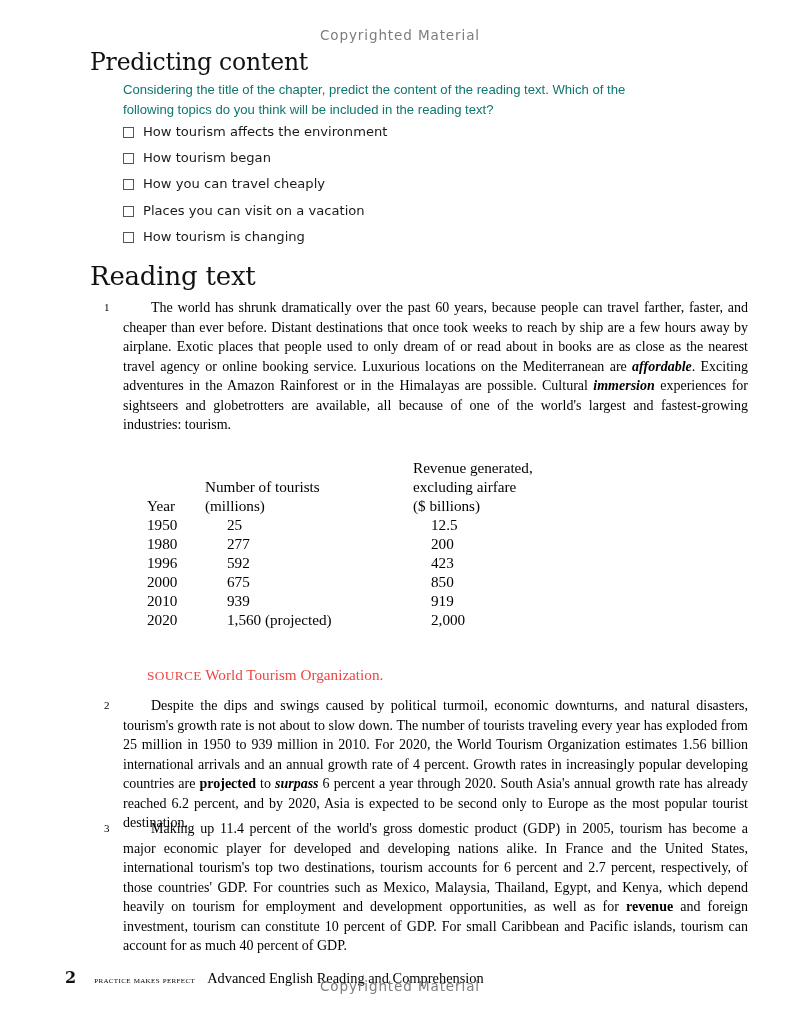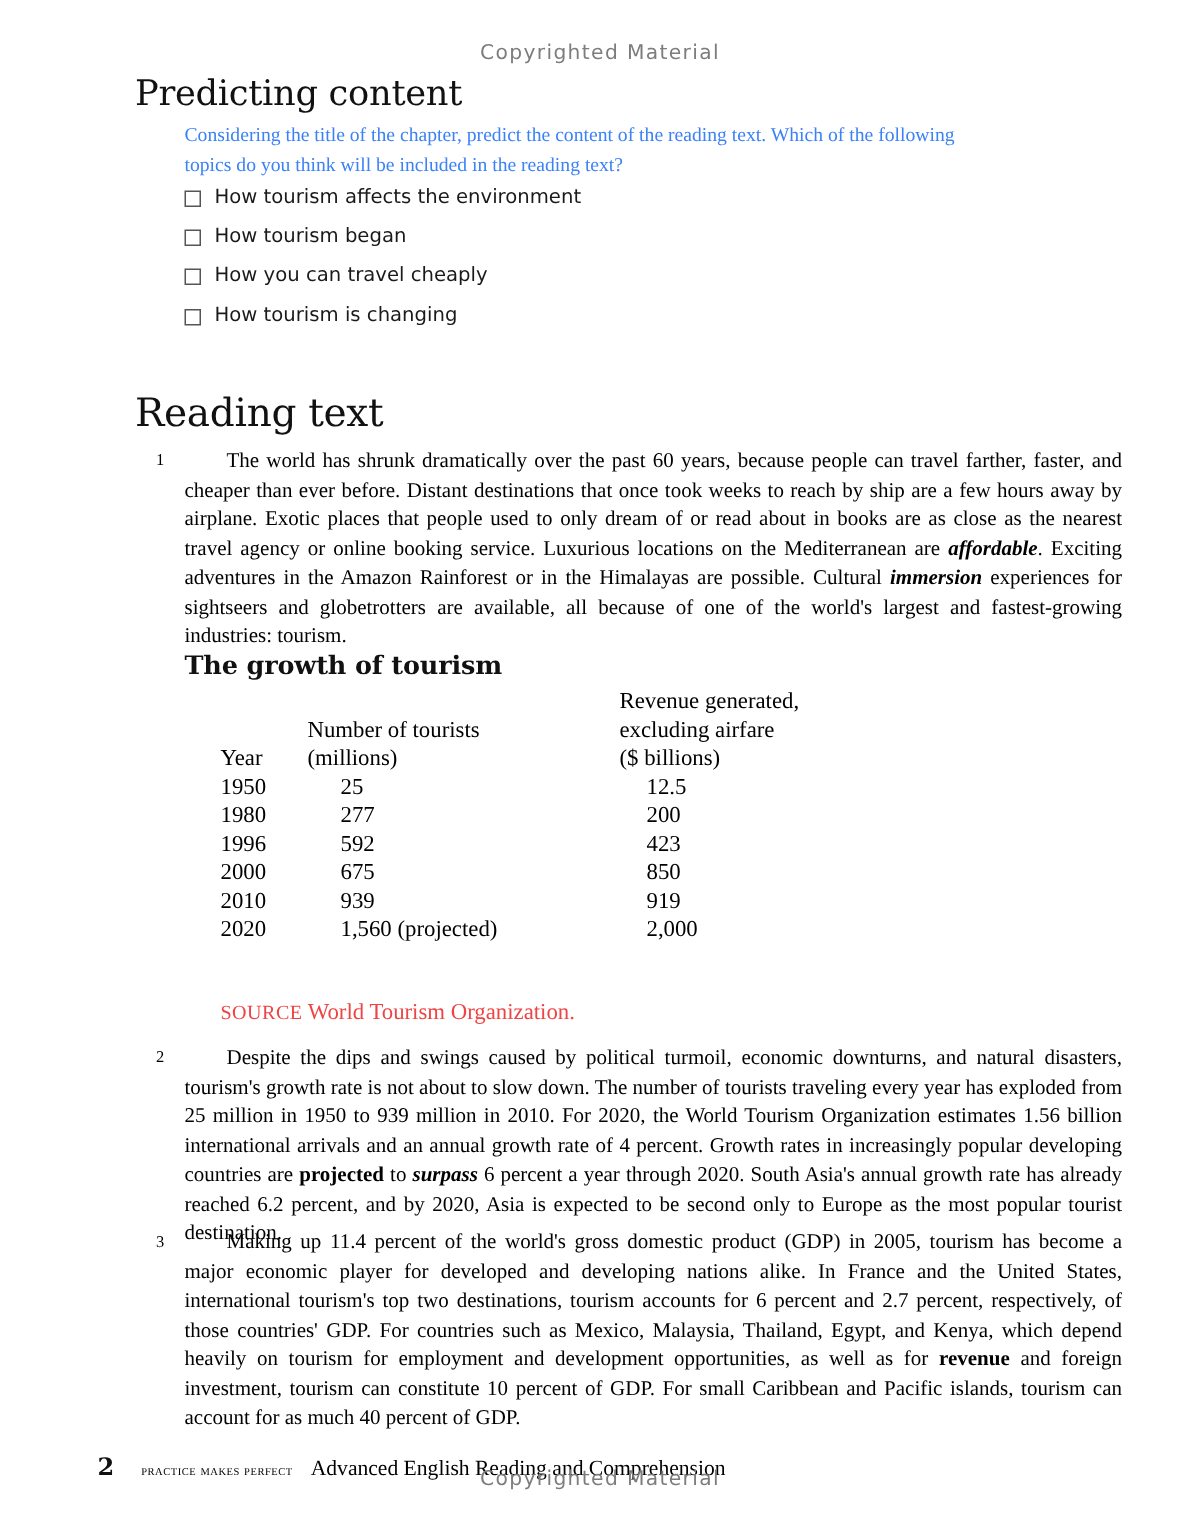--- a/index.html
+++ b/index.html
@@ -65,24 +65,24 @@
     margin: 0;
     letter-spacing: -0.1px;
   }
 
   
   #prompt-text {
     position: absolute;
     left: 123px;
     top: 80px;
     width: 528px;
-    font-family: Liberation Serif, serif;
+    font-family: Liberation Sans, sans-serif;
     font-size: 13.1px;
     line-height: 19.5px;
-    color: #3b82f6;
+    color: #0f766e;
     text-align: left;
   }
 
   
   #predict-options {
     position: absolute;
     left: 123px;
     top: 124px;
     width: 520px;
     list-style: none;
@@ -223,30 +223,33 @@
       <li class="opt-row">
         <span class="checkbox"></span>
         <span>How tourism began</span>
       </li>
       <li class="opt-row">
         <span class="checkbox"></span>
         <span>How you can travel cheaply</span>
       </li>
       <li class="opt-row">
         <span class="checkbox"></span>
+        <span>Places you can visit on a vacation</span>
+      </li>
+      <li class="opt-row">
+        <span class="checkbox"></span>
         <span>How tourism is changing</span>
       </li>
     </ul>
 
   <h1 class="h1-big" id="reading-text-title">Reading text</h1>
 
   <div class="para-num" id="num-1">1</div>
   <div class="para" id="para-1"><span class="indent"></span><span>The world has shrunk dramatically over the past 60 years, because people can travel farther, faster, and cheaper than ever before. Distant destinations that once took weeks to reach by ship are a few hours away by airplane. Exotic places that people used to only dream of or read about in books are as close as the nearest travel agency or online booking service. Luxurious locations on the Mediterranean are </span><span class="bi">affordable</span><span>. Exciting adventures in the Amazon Rainforest or in the Himalayas are possible. Cultural </span><span class="bi">immersion</span><span> experiences for sightseers and globetrotters are available, all because of one of the world's largest and fastest-growing industries: tourism.</span></div>
 
-  <h2 id="growth-title">The growth of tourism</h2>
 
   <table id="growth-table">
     <thead>
       <tr>
         <th class="col-year">Year</th>
         <th class="col-num hdr-num">Number of tourists
 (millions)</th>
         <th class="col-rev">Revenue generated,
 excluding airfare
 ($ billions)</th>

